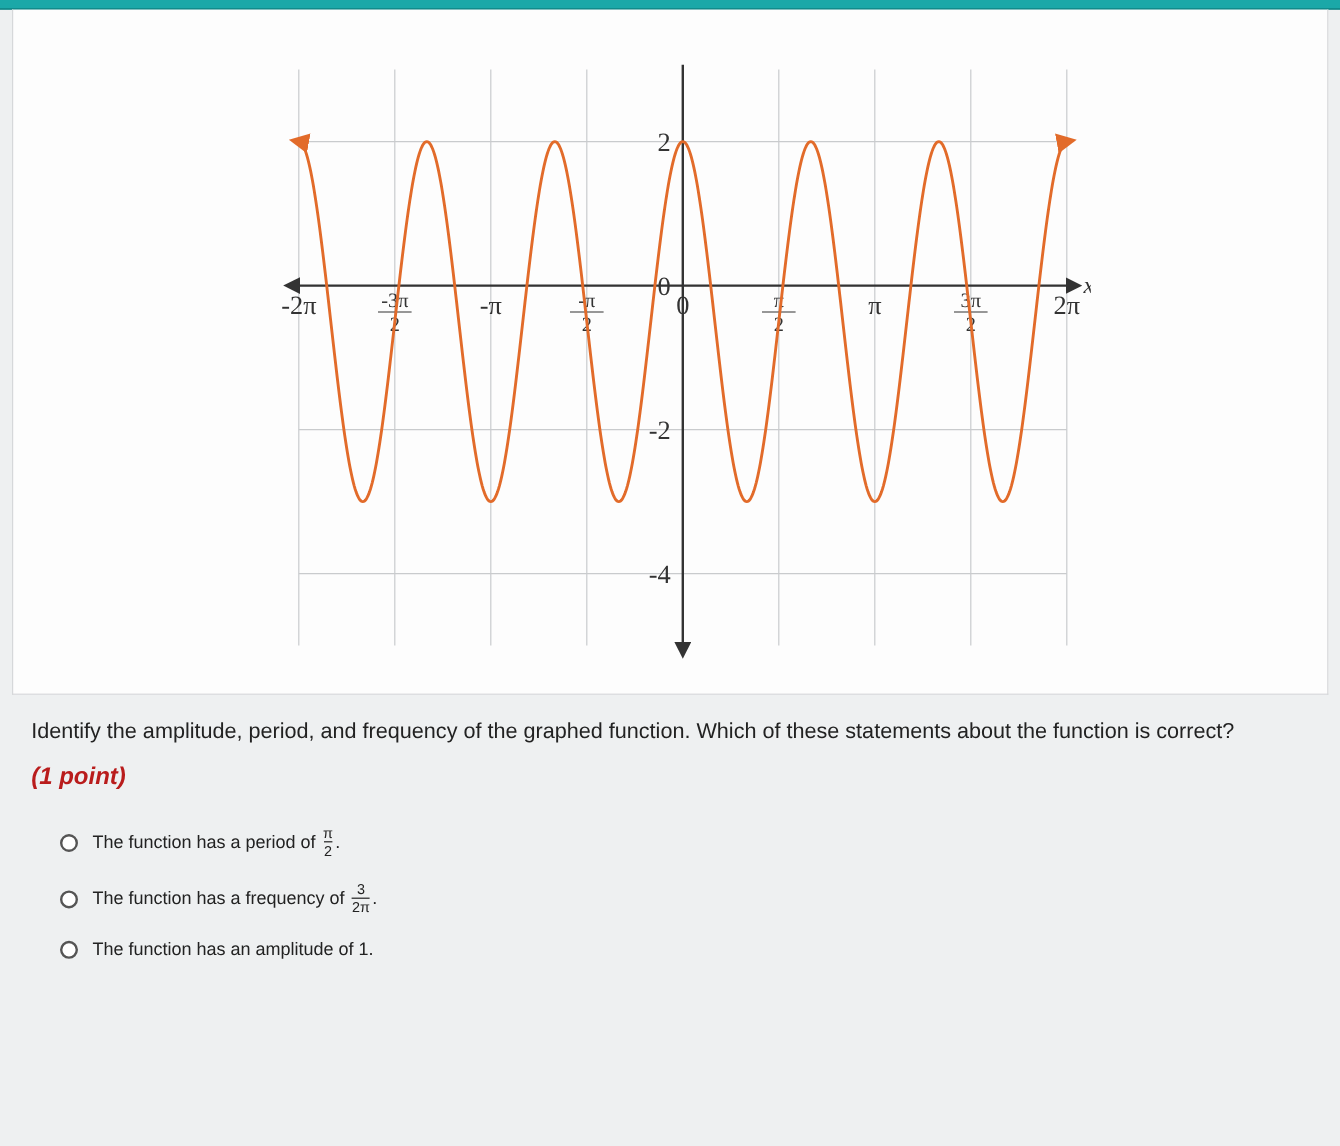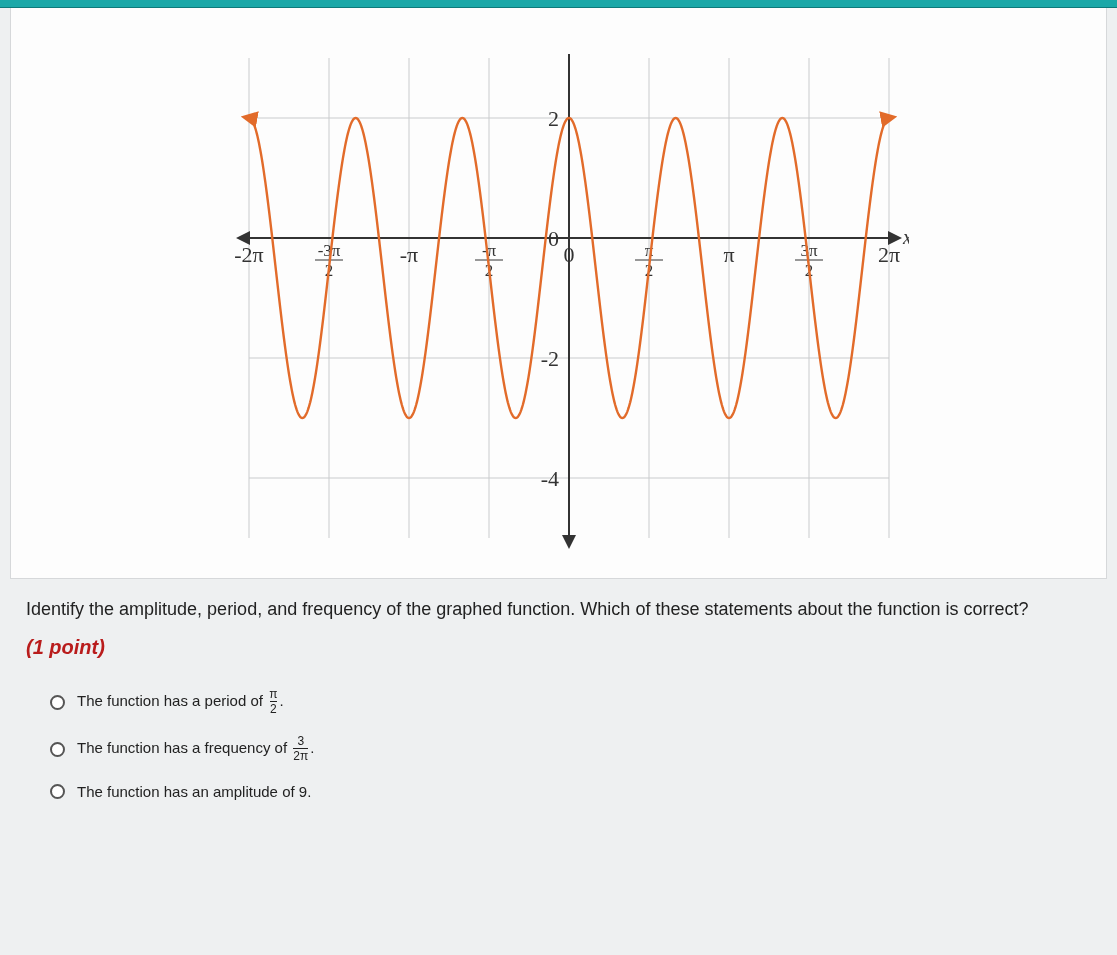--- a/index.html
+++ b/index.html
@@ -167,17 +167,17 @@
         <span>The function has a frequency of </span>
         <span class="frac">
           <span class="num">3</span>
           <span class="den">2π</span>
         </span><span>.</span>
       </span>
     </div>
 
     <div class="option-row">
       <span class="radio"></span>
-      <span>The function has an amplitude of 9.</span>
+      <span>The function has an amplitude of 1.</span>
     </div>
 
   </div>
 </div>
 
 </body></html>

